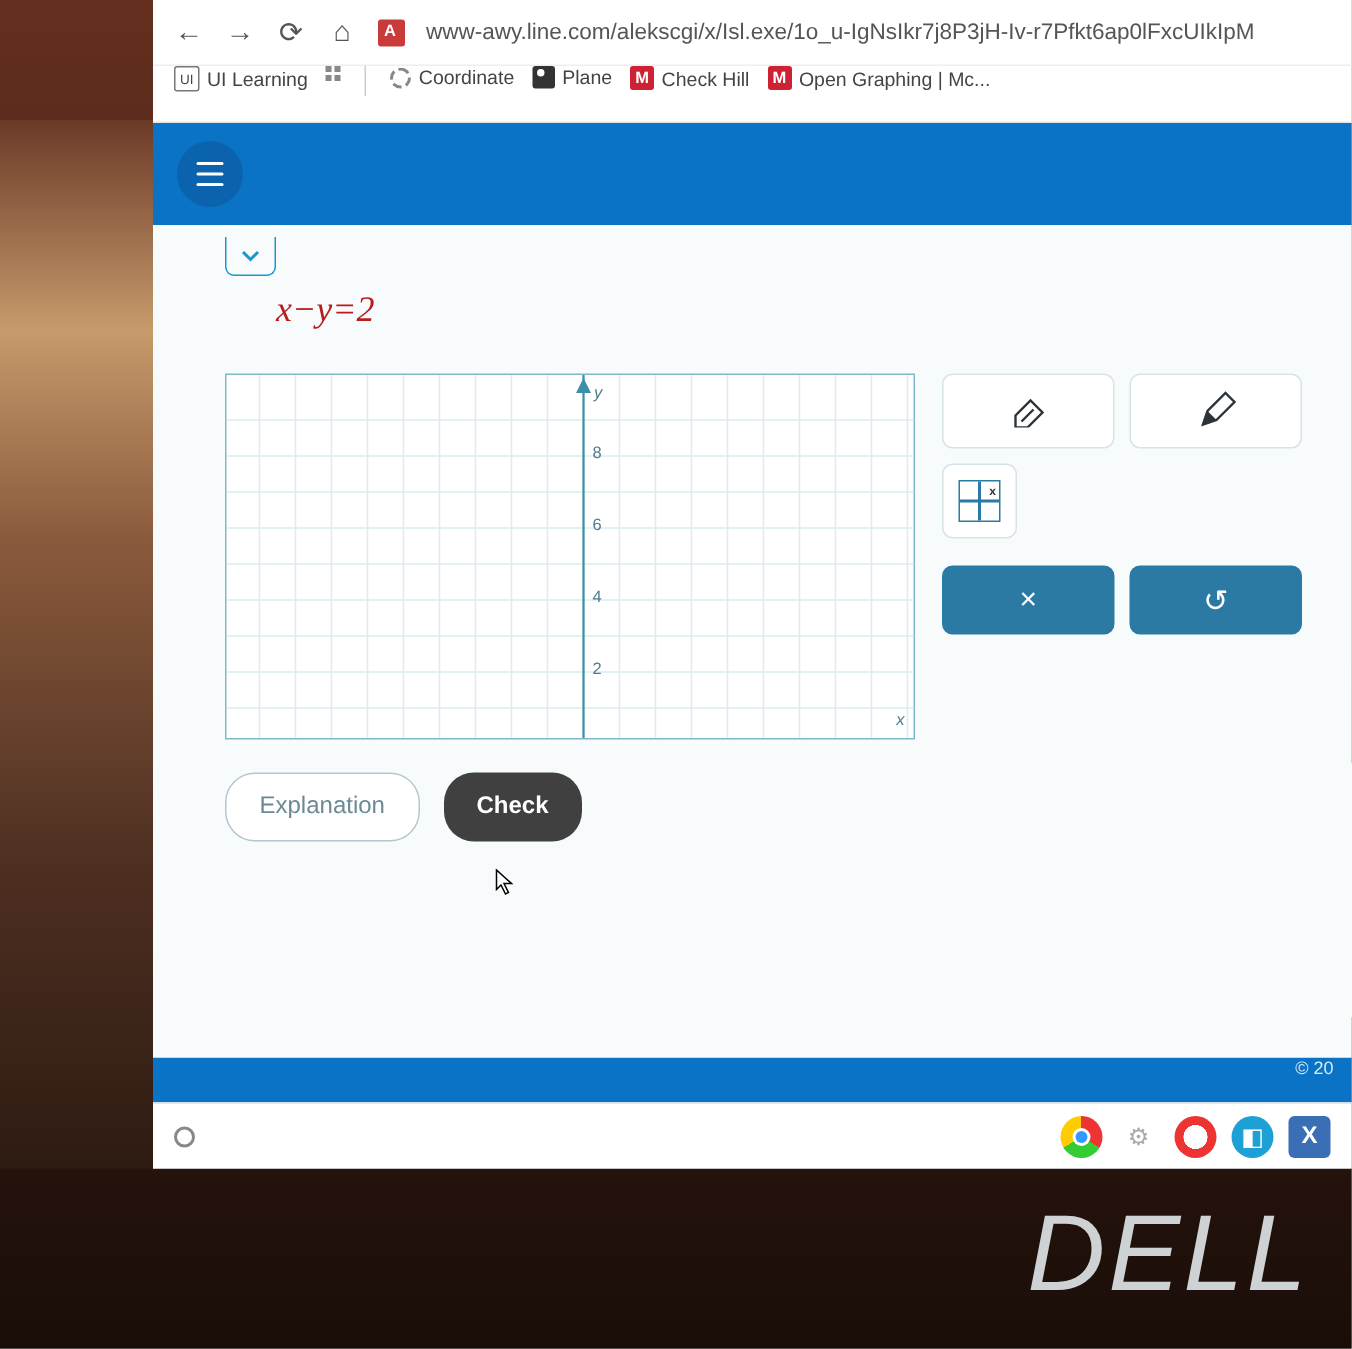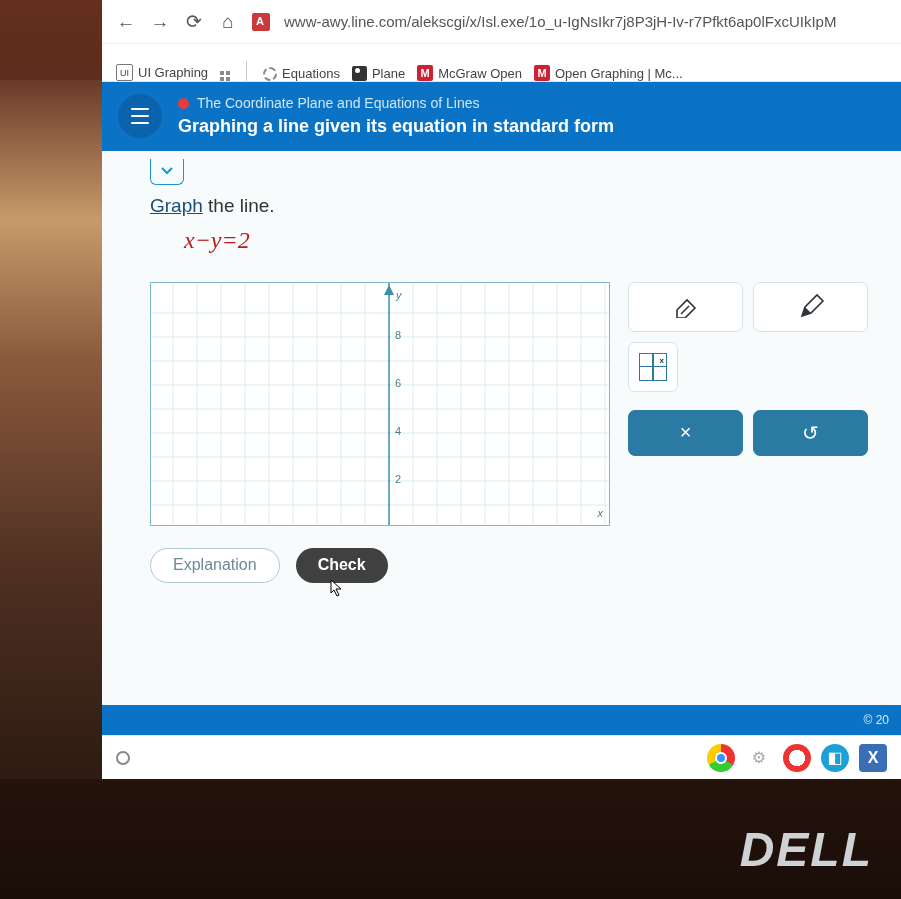--- a/index.html
+++ b/index.html
@@ -40,21 +40,21 @@
   .nav-ico { width: 20px; height: 20px; display:flex;align-items:center;justify-content:center;color:#555;font-size:19px;}
   .site-icon {
     width:18px;height:18px;background:#c93a3a;border-radius:2px;position:relative;
   }
   .site-icon::after{content:"A";color:#fff;font-size:11px;font-weight:bold;position:absolute;top:2px;left:4px;}
   .url { color:#555;font-size:15px;white-space:nowrap;overflow:hidden; }
   .bm-bar {
     height: 38px;
     background:#fff;
     display:flex;
-    align-items:flex-end;
+    align-items:flex-start;
     gap:12px;
     padding:0 14px;
     font-size:13px;
     color:#444;
     border-bottom:1px solid #e5e5e5;
   }
   .bm-item{display:flex;align-items:center;gap:5px;}
   .bm-sep{width:1px;height:20px;background:#ccc;margin:0 4px;}
   .ui-badge{width:17px;height:17px;border:1px solid #777;border-radius:2px;display:flex;align-items:center;justify-content:center;font-size:9px;}
   .apps-badge{display:grid;grid-template-columns:4px 4px;grid-template-rows:4px 4px;gap:2px;}
@@ -108,37 +108,37 @@
   .tool-btn.dark{background:#2b7aa3;color:#fff;border-color:#2b7aa3;}
   .gridico{width:28px;height:28px;border:1.5px solid #2b7aa3;position:relative;}
   .gridico::before,.gridico::after{content:"";position:absolute;background:#2b7aa3;}
   .gridico::before{left:12px;top:0;width:1.5px;height:100%;}
   .gridico::after{top:12px;left:0;height:1.5px;width:100%;}
   .gridico .dx{position:absolute;top:2px;right:2px;font-size:8px;font-weight:bold;}
   .tool-row.bottom{margin-top:18px;}
   .tool-row.bottom .tool-btn{height:46px;font-size:20px;}
   .action-row{display:flex;gap:16px;margin:22px 0 12px;}
   .pill{
-    height:35px;padding:0 22px;border-radius:20px;font-size:16px;display:flex;align-items:center;justify-content:flex-end;
+    height:46px;padding:0 22px;border-radius:20px;font-size:16px;display:flex;align-items:center;justify-content:flex-end;
   }
   .pill.outline{border:1.5px solid #b4c7cf;color:#6c8a96;background:#fff;}
   .pill.solid{background:#404040;color:#fff;font-weight:600;}
-  .footer-bar{height:30px;background:#0b73c5;display:flex;justify-content:flex-end;align-items:center;padding:0 12px;color:#d4eaf7;font-size:12px;}
+  .footer-bar{height:30px;background:#0b73c5;display:flex;justify-content:flex-end;padding:0 12px;color:#d4eaf7;font-size:12px;}
   .taskbar{
     height:44px;background:#fff;display:flex;align-items:center;padding:0 14px;gap:14px;
     border-top:1px solid #e5e5e5;justify-content:space-between;
   }
   .tb-left{display:flex;gap:14px;align-items:center;}
   .tb-right{display:flex;gap:10px;align-items:center;}
   .tb-ico{width:28px;height:28px;border-radius:50%;display:flex;align-items:center;justify-content:center;font-size:16px;}
   .chrome{background:conic-gradient(#e33 0 120deg,#3c3 120deg 240deg,#fc0 240deg 360deg);position:relative;}
   .chrome::after{content:"";position:absolute;width:12px;height:12px;border-radius:50%;background:#fff;left:8px;top:8px;}
   .chrome::before{content:"";position:absolute;width:8px;height:8px;border-radius:50%;background:#39f;left:10px;top:10px;z-index:2;}
   .dell{
-    position:absolute;bottom:22px;right:28px;color:#cfd2d4;font-family:Arial;font-size:48px;font-weight:700;letter-spacing:2px;
+    position:absolute;bottom:22px;right:28px;color:#cfd2d4;font-family:Arial;font-size:72px;font-weight:400;letter-spacing:2px;
     font-style:italic;
   }
   .cursor{position:absolute;left:228px;bottom:108px;width:14px;height:18px;pointer-events:none;}
   .left-strip{
     position:absolute;left:0;top:80px;bottom:120px;width:102px;
     background:linear-gradient(180deg,#6b3a28 0%,#c79a6b 20%,#8a5a3c 40%,#4f3022 70%,#2e1b12 100%);
   }
   .tick-lbl{position:absolute;font-size:11px;color:#4e7c8d;}
 </style>
 </head>
@@ -154,74 +154,64 @@
       <div class="nav-ico">→</div>
       <div class="nav-ico">⟳</div>
       <div class="nav-ico">⌂</div>
       <div class="site-icon"></div>
       <div class="url">www-awy.line.com/alekscgi/x/Isl.exe/1o_u-IgNsIkr7j8P3jH-Iv-r7Pfkt6ap0lFxcUIkIpM</div>
     </div>
 
     <div class="bm-bar">
       <div class="bm-item">
         <div class="ui-badge">UI</div>
-        <span>UI Graphing</span>
+        <span>UI Learning</span>
       </div>
       <div class="bm-item">
         <div class="apps-badge">
             <div></div>
             <div></div>
             <div></div>
             <div></div>
           </div>
       </div>
       <div class="bm-sep"></div>
       <div class="bm-item">
         <div class="dash-ico"></div>
-        <span>Equations</span>
+        <span>Coordinate</span>
       </div>
       <div class="bm-item">
         <div class="home-ico"></div>
         <span>Plane</span>
       </div>
       <div class="bm-item">
         <div class="m-ico">M</div>
-        <span>McGraw Open</span>
+        <span>Check Hill</span>
       </div>
       <div class="bm-item">
         <div class="m-ico">M</div>
         <span>Open Graphing | Mc...</span>
       </div>
     </div>
 
     <div class="aleks-hdr">
       <div class="menu-btn">
         <span></span>
           <span></span>
           <span></span>
       </div>
-      <div class="hdr-text">
-        <div class="hdr-top">
-          <div class="red-dot"></div>
-          <span>The Coordinate Plane and Equations of Lines</span>
-        </div>
-        <div class="hdr-main">Graphing a line given its equation in standard form</div>
-      </div>
     </div>
 
     <div class="content">
       <div class="caret-tab">
         <svg width="14" height="14" viewBox="0 0 14 14">
             <path d="M2 4 L7 9 L12 4" stroke="#1798c9" stroke-width="2" fill="none"></path>
           </svg>
       </div>
 
-      <div class="instr">
-        <span class="lnk">Graph</span><span> the line.</span>
-      </div>
       <div class="equation">x−y=2</div>
 
       <div class="work-row">
 
         <div class="graph-box">
           <svg class="grid-svg" width="460" height="244">
             <g stroke="#d9ecef" stroke-width="1">
               <line x1="0" y1="30" x2="460" y2="30"></line>
               <line x1="0" y1="54" x2="460" y2="54"></line>
               <line x1="0" y1="78" x2="460" y2="78"></line>

